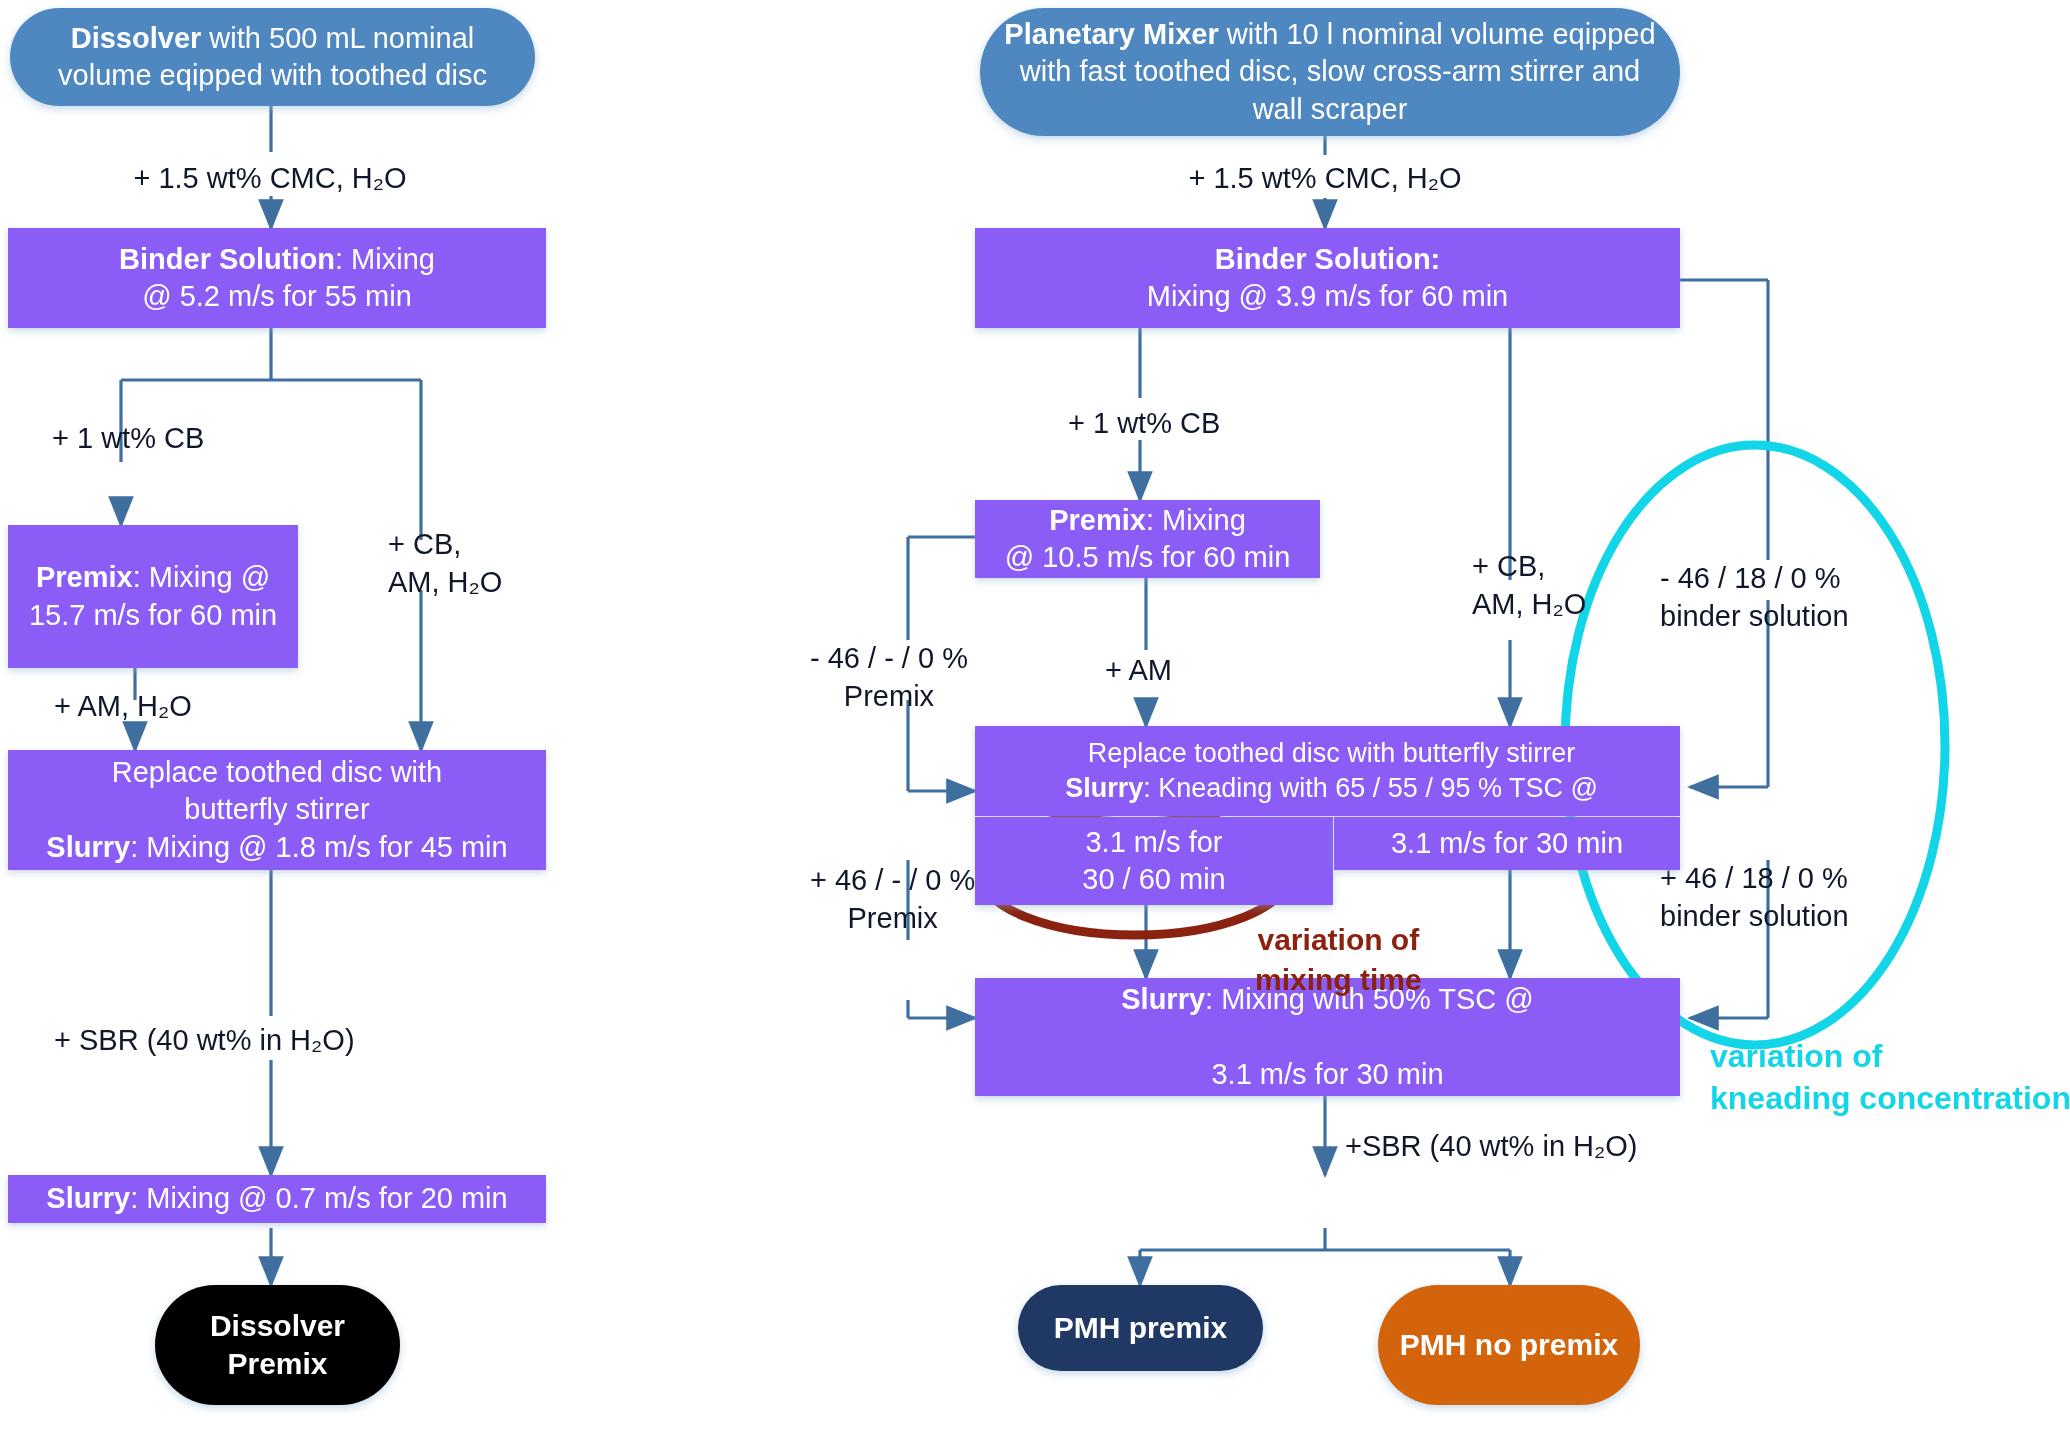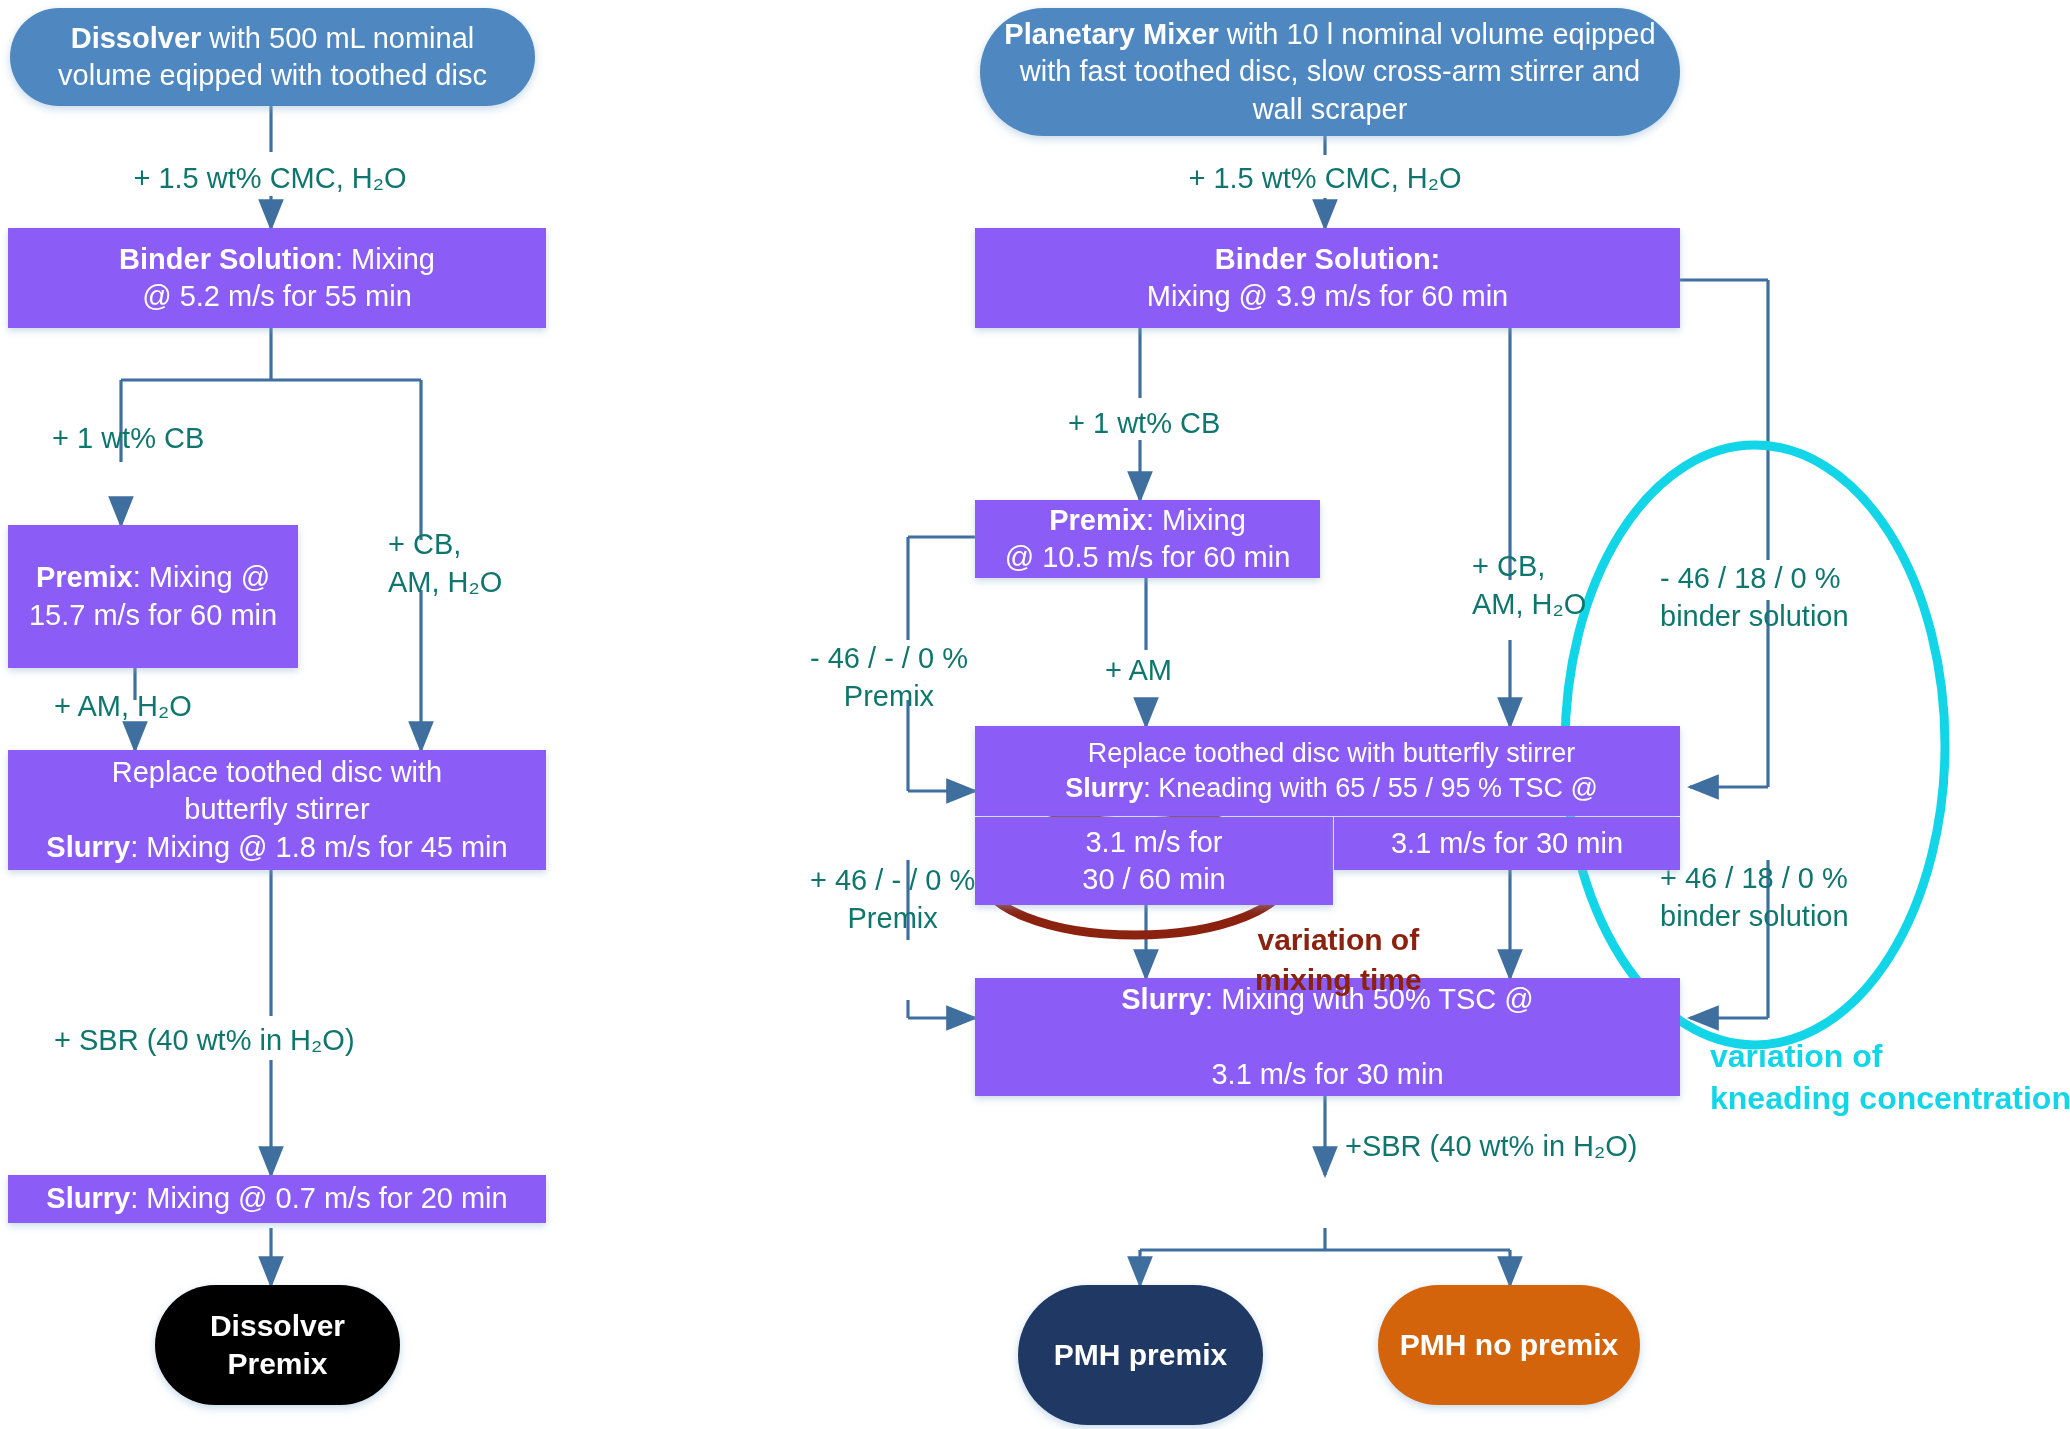--- a/index.html
+++ b/index.html
@@ -29,21 +29,21 @@
   .pill.head{background:#4f88c0;box-shadow:0 3px 8px rgba(150,185,215,.55);}
   .pill.black{background:#000000;box-shadow:0 3px 8px rgba(150,185,215,.55);}
   .pill.navy{background:#1f3864;box-shadow:0 3px 8px rgba(150,185,215,.55);}
   .pill.orange{background:#d4640c;box-shadow:0 3px 8px rgba(150,185,215,.55);}
 
   .node .txt{display:block;padding:0 14px;}
   b{font-weight:bold;}
 
   .lbl{
     position:absolute;
-    color:#0f766e;
+    color:#0f172a;
     font-size:27px;
     line-height:1.30;
     text-align:center;
     z-index:2;
     white-space:nowrap;
   }
   .lbl.l{text-align:left;}
   .ann{
     position:absolute;
     font-weight:bold;
@@ -280,21 +280,21 @@
       <b>Slurry</b><span>: Mixing with 50% TSC @</span><br><br>
       <span>3.1 m/s for 30 min</span>
     </span>
   </div>
 
   <div class="lbl l" style="left:1345px;top:1128px;font-size:29px;">
     <span>+SBR (40 wt% in H₂O)</span>
   </div>
 
 
-  <div class="node pill navy" style="left:1018px;top:1285px;width:245px;height:140px;font-size:30px;">
+  <div class="node pill navy" style="left:1018px;top:1285px;width:245px;height:86px;font-size:30px;">
     <span class="txt">
       <b>PMH premix</b>
     </span>
   </div>
 
   <div class="node pill orange" style="left:1378px;top:1285px;width:262px;height:120px;font-size:30px;">
     <span class="txt">
       <b>PMH no premix</b>
     </span>
   </div>

